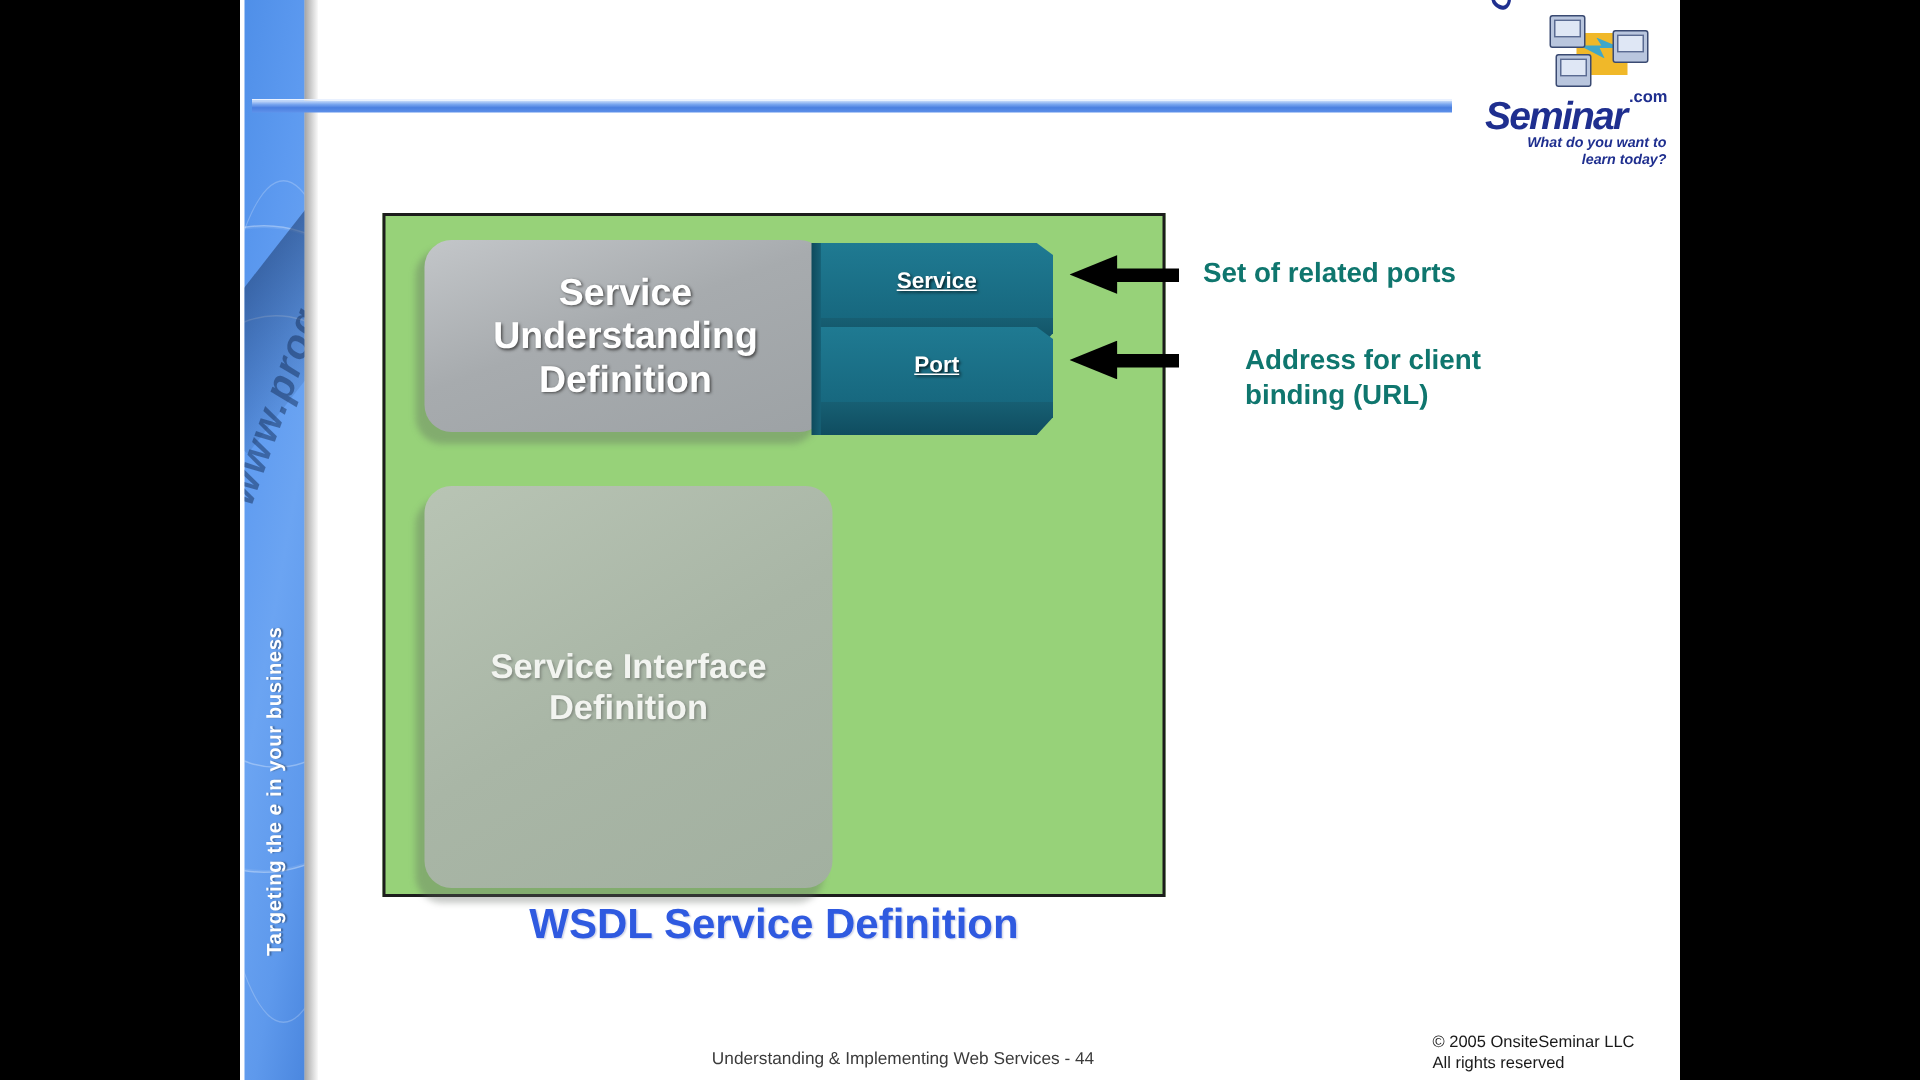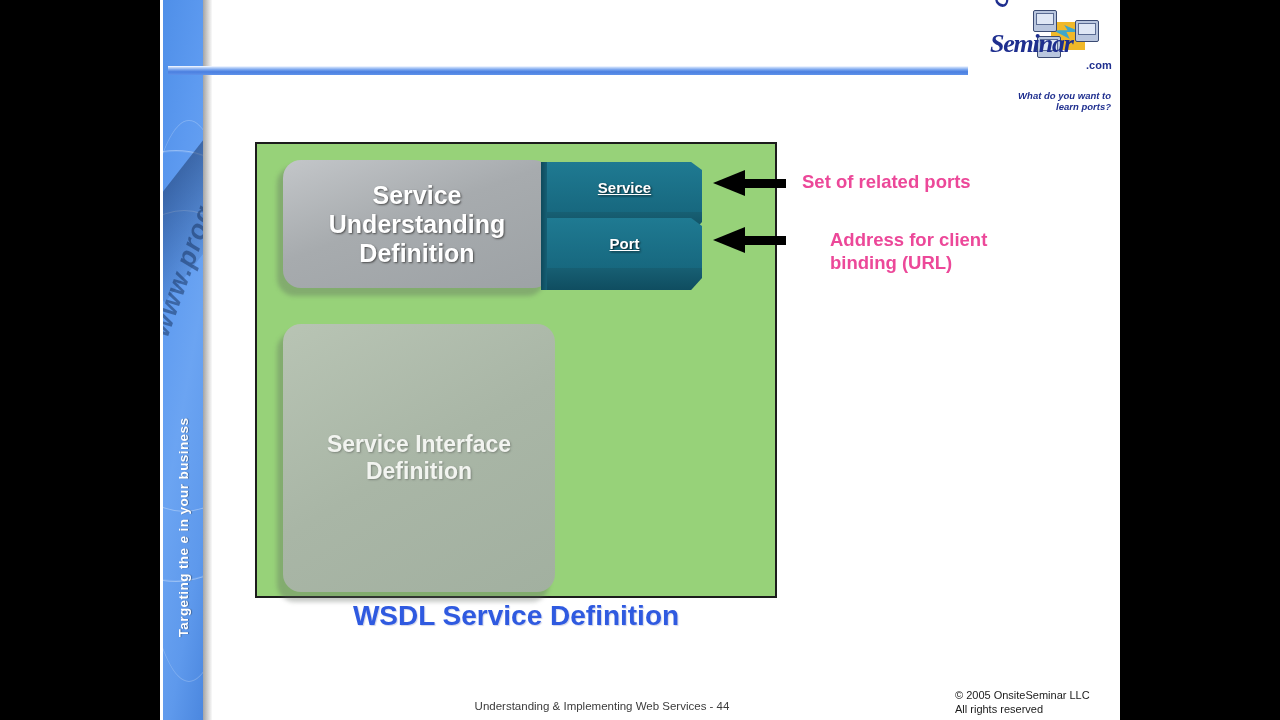--- a/index.html
+++ b/index.html
@@ -161,27 +161,26 @@
     font-style: italic;
     color: #1f2f8f;
     line-height: 0.82;
     letter-spacing: -0.5px;
     transform: rotate(-68deg);
     transform-origin: left top;
   }
   .logo-seminar {
     position: absolute;
     left: 5px;
-    top: 27px;
+    top: 60px;
     font-size: 26px;
     font-weight: bold;
     font-style: italic;
     color: #1f2f8f;
     letter-spacing: -1.2px;
-    font-family: Liberation Serif, serif;
   }
   .logo-com {
     position: absolute;
     left: 101px;
     top: 57px;
     font-size: 11px;
     font-weight: bold;
     color: #1f2f8f;
   }
   .logo-tag {
@@ -338,21 +337,21 @@
     width: 32px; height: 26px;
     background: #000000;
     clip-path: polygon(0 50%, 100% 0, 100% 100%);
   }
   #arrow-service { left: 553px; top: 170px; }
   #arrow-port    { left: 553px; top: 227px; }
 
   
   .callout {
     position: absolute;
-    color: #ec4899;
+    color: #0f766e;
     font-weight: bold;
     font-size: 18.5px;
     line-height: 1.25;
   }
   #callout-service { left: 642px; top: 170px; }
   #callout-port    { left: 642px; top: 228px; margin-left: 28px; }
 
   
   .caption {
     position: absolute;
@@ -418,21 +417,21 @@
           </div>
         <div class="pc" style="left:6px; top:28px; width:22px; height:20px;">
             <div class="scr"></div>
           </div>
       </div>
       <div class="logo-onsit">Onsit</div>
       <div class="logo-seminar">Seminar</div>
       <div class="logo-com">.com</div>
       <div class="logo-tag">
         <div>What do you want to</div>
-        <div>learn ports?</div>
+        <div>learn today?</div>
       </div>
     </div>
 
     <div class="greenbox"></div>
 
     <div class="graybox-shadow" id="impl-shadow"></div>
     <div class="graybox" id="impl-box">Service Understanding Definition</div>
 
     <div class="graybox-shadow" id="iface-shadow"></div>
     <div class="graybox" id="iface-box">Service Interface Definition</div>

